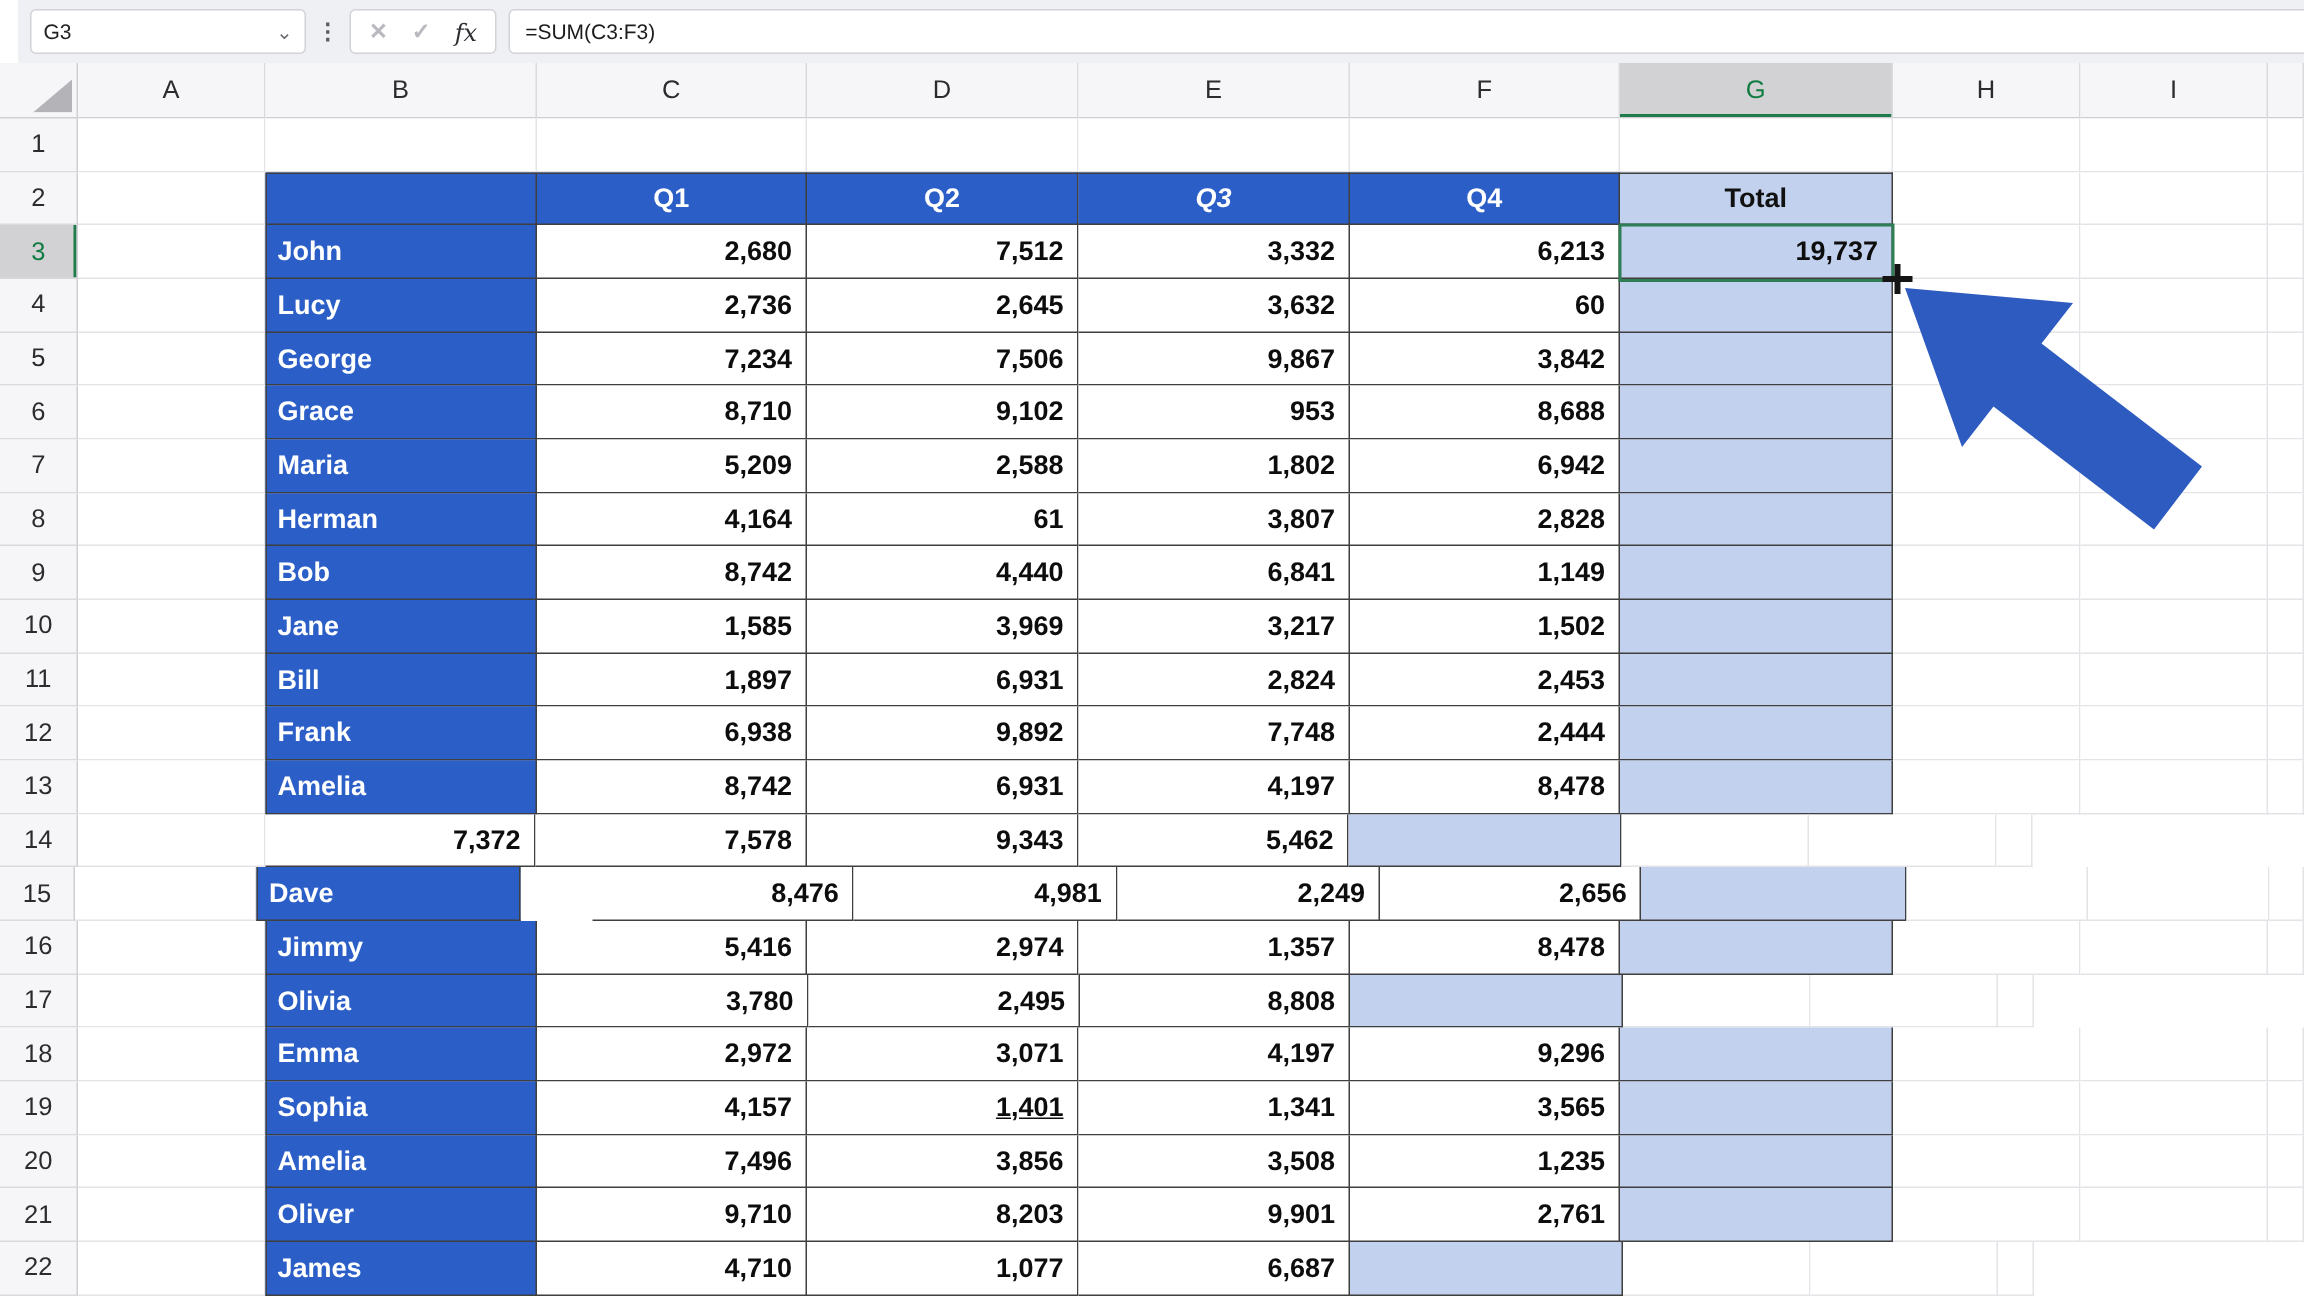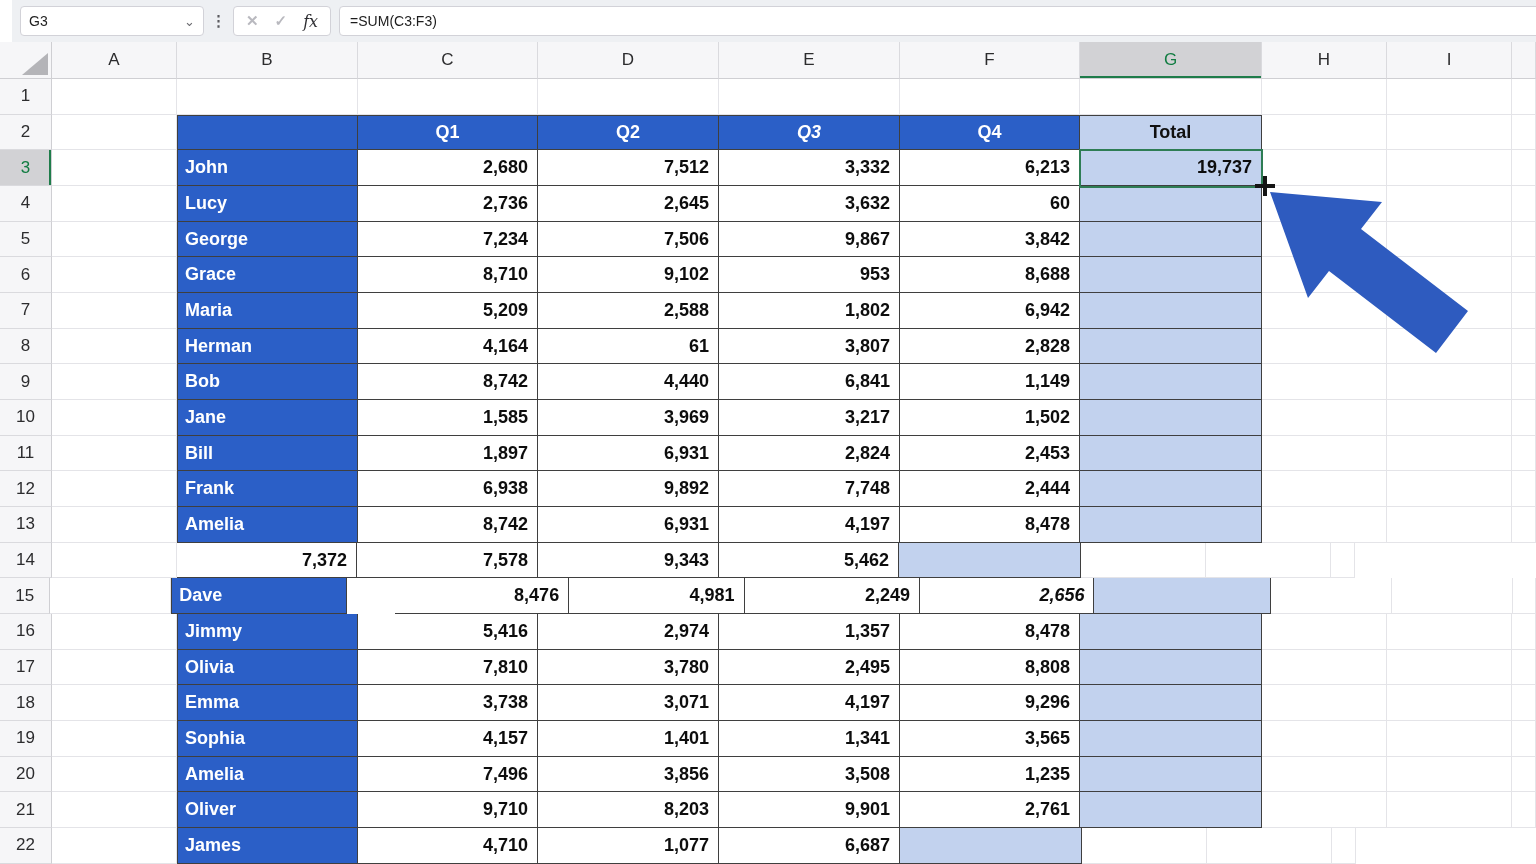--- a/index.html
+++ b/index.html
@@ -277,21 +277,21 @@
         <div class="cell plain" style="width: 125px;"></div>
         <div class="cell plain" style="width: 24px;"></div>
       </div>
       <div class="row" style="height: 35.68px;">
         <div class="rh">15</div>
         <div class="cell plain" style="width: 125px;"></div>
         <div class="cell tb tbl blue nm" style="width: 181px;">Dave</div>
         <div class="cell tb num" style="width: 180px; margin-left: 48px;">8,476</div>
         <div class="cell tb num" style="width: 181px;">4,981</div>
         <div class="cell tb num" style="width: 181px;">2,249</div>
-        <div class="cell tb num" style="width: 180px; font-style: italic;">2,656</div>
+        <div class="cell tb num" style="width: 180px;">2,656</div>
         <div class="cell tb light num" style="width: 182px;"></div>
         <div class="cell plain" style="width: 125px;"></div>
         <div class="cell plain" style="width: 125px;"></div>
         <div class="cell plain" style="width: 24px;"></div>
       </div>
       <div class="row" style="height: 35.68px;">
         <div class="rh">16</div>
         <div class="cell plain" style="width: 125px;"></div>
         <div class="cell tb tbl blue nm" style="width: 181px;">Jimmy</div>
         <div class="cell tb num" style="width: 180px;">5,416</div>
@@ -300,48 +300,47 @@
         <div class="cell tb num" style="width: 180px;">8,478</div>
         <div class="cell tb light num" style="width: 182px;"></div>
         <div class="cell plain" style="width: 125px;"></div>
         <div class="cell plain" style="width: 125px;"></div>
         <div class="cell plain" style="width: 24px;"></div>
       </div>
       <div class="row" style="height: 35.68px;">
         <div class="rh">17</div>
         <div class="cell plain" style="width: 125px;"></div>
         <div class="cell tb tbl blue nm" style="width: 181px;">Olivia</div>
-        <div class="cell tb num" style="width: 180px;">7,810</div>
         <div class="cell tb num" style="width: 181px;">3,780</div>
         <div class="cell tb num" style="width: 181px;">2,495</div>
         <div class="cell tb num" style="width: 180px;">8,808</div>
         <div class="cell tb light num" style="width: 182px;"></div>
         <div class="cell plain" style="width: 125px;"></div>
         <div class="cell plain" style="width: 125px;"></div>
         <div class="cell plain" style="width: 24px;"></div>
       </div>
       <div class="row" style="height: 35.68px;">
         <div class="rh">18</div>
         <div class="cell plain" style="width: 125px;"></div>
         <div class="cell tb tbl blue nm" style="width: 181px;">Emma</div>
-        <div class="cell tb num" style="width: 180px;">3,738</div>
+        <div class="cell tb num" style="width: 180px;">2,972</div>
         <div class="cell tb num" style="width: 181px;">3,071</div>
         <div class="cell tb num" style="width: 181px;">4,197</div>
         <div class="cell tb num" style="width: 180px;">9,296</div>
         <div class="cell tb light num" style="width: 182px;"></div>
         <div class="cell plain" style="width: 125px;"></div>
         <div class="cell plain" style="width: 125px;"></div>
         <div class="cell plain" style="width: 24px;"></div>
       </div>
       <div class="row" style="height: 35.68px;">
         <div class="rh">19</div>
         <div class="cell plain" style="width: 125px;"></div>
         <div class="cell tb tbl blue nm" style="width: 181px;">Sophia</div>
         <div class="cell tb num" style="width: 180px;">4,157</div>
-        <div class="cell tb num" style="width: 181px;">1,401</div>
+        <div class="cell tb num" style="width: 181px; text-decoration: underline;">1,401</div>
         <div class="cell tb num" style="width: 181px;">1,341</div>
         <div class="cell tb num" style="width: 180px;">3,565</div>
         <div class="cell tb light num" style="width: 182px;"></div>
         <div class="cell plain" style="width: 125px;"></div>
         <div class="cell plain" style="width: 125px;"></div>
         <div class="cell plain" style="width: 24px;"></div>
       </div>
       <div class="row" style="height: 35.68px;">
         <div class="rh">20</div>
         <div class="cell plain" style="width: 125px;"></div>

